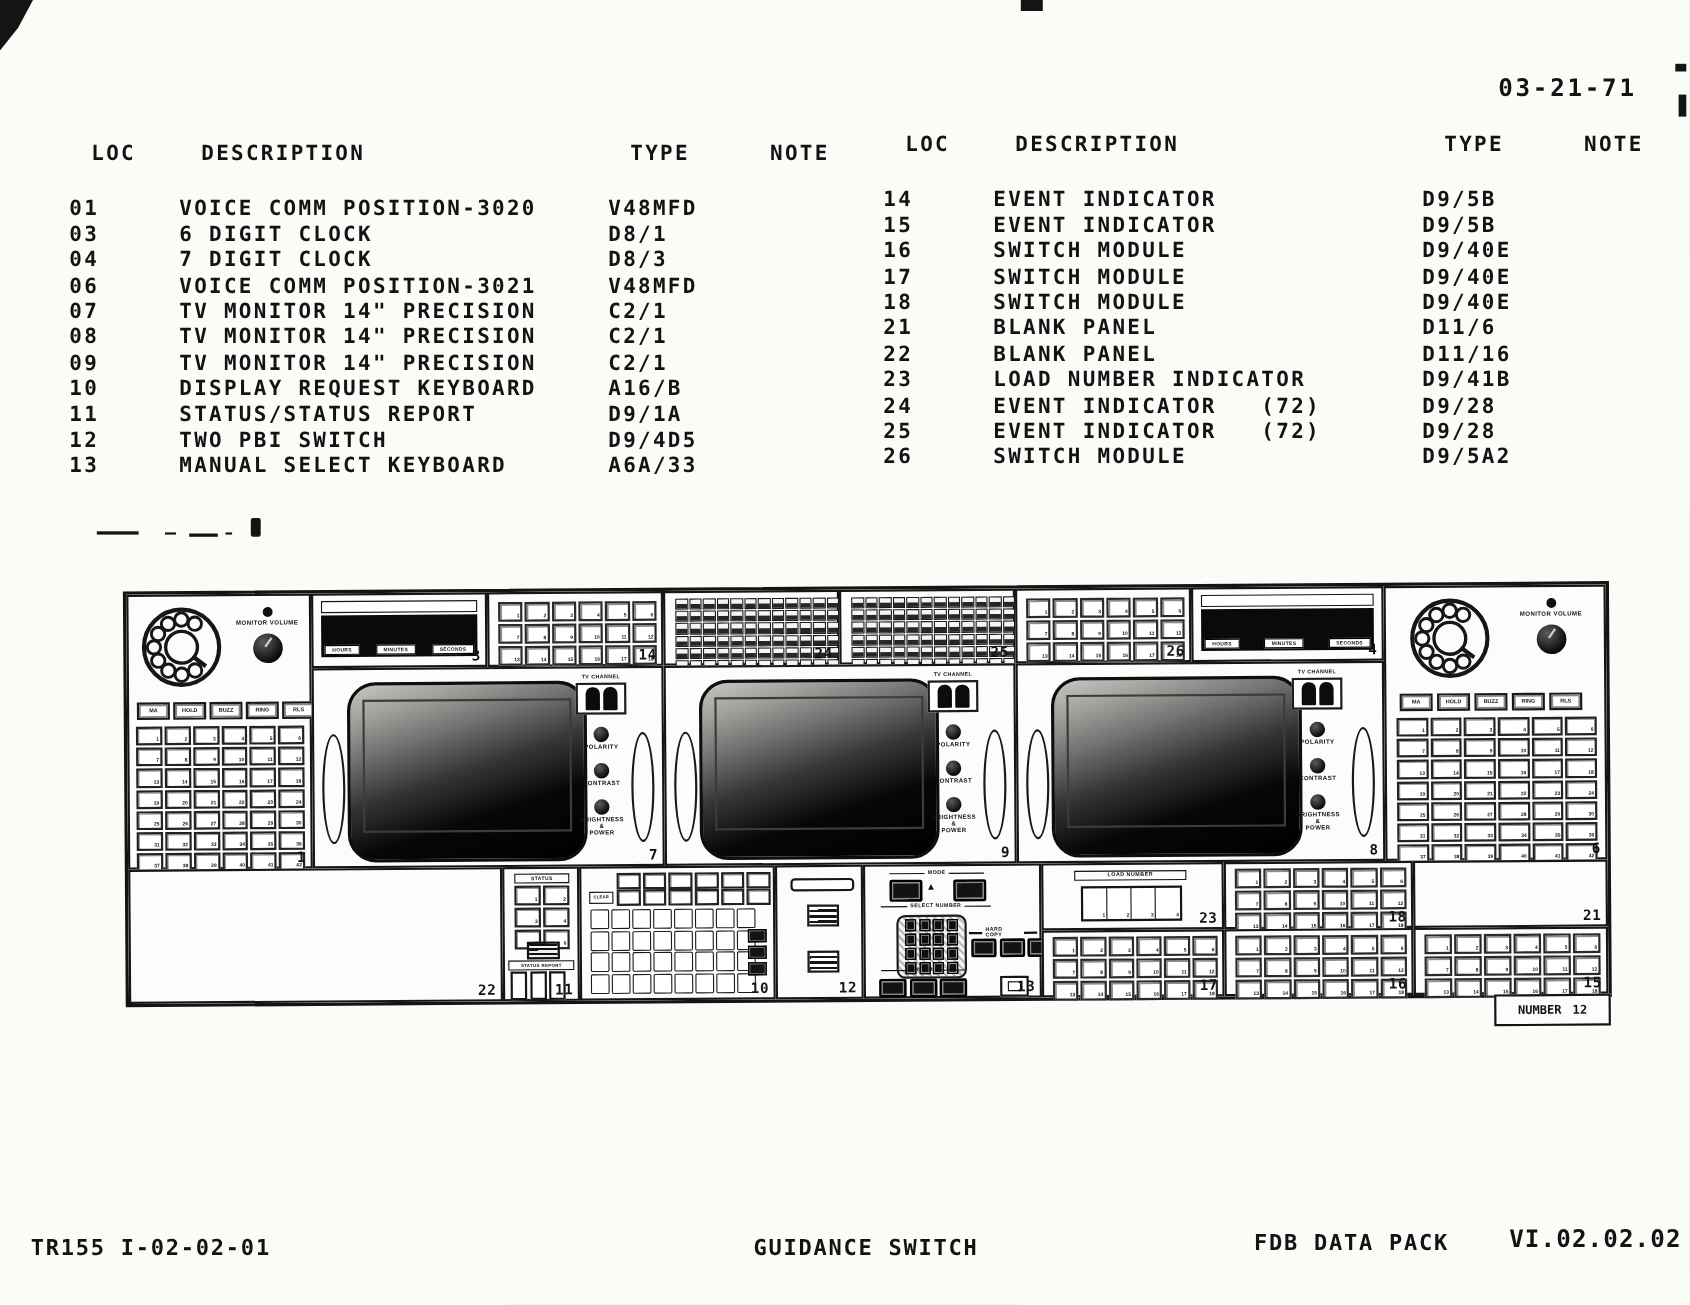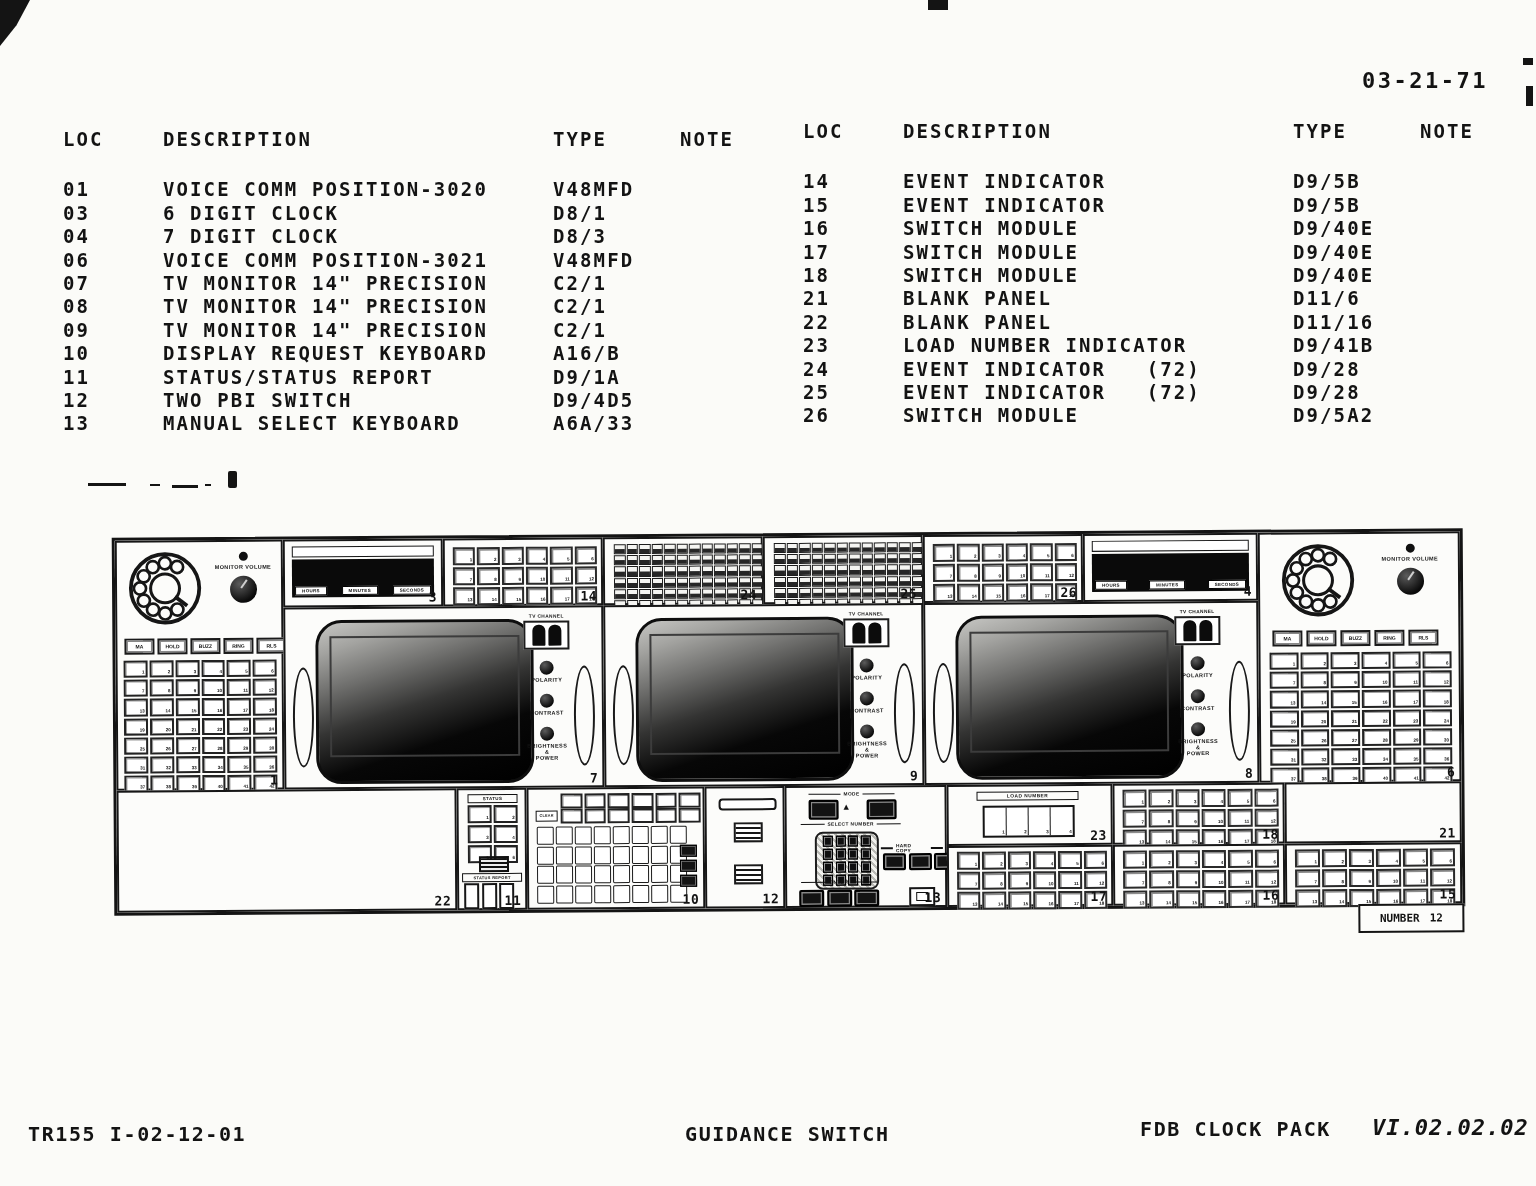--- a/index.html
+++ b/index.html
@@ -1,25 +1,25 @@
 <!DOCTYPE html>
 <html><head>
 <meta charset="utf-8">
 <style>
   html,body{margin:0;padding:0;background:#e8e8e6;}
   .page{position:relative;width:1536px;height:1186px;background:#fbfbf8;overflow:hidden;
         font-family:"DejaVu Sans Mono",monospace;color:#131313;}
   
   .dtable{position:absolute;display:grid;grid-template-columns:100px 390px 127px 65px;
           font:700 19px/23.4px "DejaVu Sans Mono",monospace;letter-spacing:2.1px;white-space:pre;}
-  .dtable .th{padding-bottom:27px;}
+  .dtable .th{padding-bottom:27px;margin-left:20px;}
   .date{position:absolute;left:1362px;top:68px;font:700 22px "DejaVu Sans Mono",monospace;letter-spacing:2.5px;}
   
   .ftr{position:absolute;font:700 20px/29px "DejaVu Sans Mono",monospace;letter-spacing:1.6px;white-space:pre;}
-  .ftr-code{font-size:22px;letter-spacing:1px;font-style:italic;}
+  .ftr-code{font-size:22px;letter-spacing:1px;}
   
   .console{position:absolute;left:113px;top:533px;width:1345px;height:372px;
            border:3px solid #141414;background:#fcfcfa;transform:rotate(-0.4deg);}
   .panel{position:absolute;border:2px solid #161616;background:#fcfcfa;box-sizing:border-box;}
   .pnum{position:absolute;right:4px;bottom:0px;font:700 13px "DejaVu Sans Mono",monospace;letter-spacing:.5px;}
   .dlabel{font:700 5.5px "Liberation Sans",sans-serif;letter-spacing:.4px;text-align:center;display:block;}
   
   .dial{position:absolute;left:10px;top:8px;width:76px;height:76px;}
   .p6 .dial{left:20px;}
   .volgrp{position:absolute;left:94px;top:10px;width:64px;text-align:center;}
@@ -873,17 +873,17 @@
       <span>NUMBER</span>
       <span>12</span>
     </div>
   </div>
 
   <div class="ftr" style="left:685px;top:1062px;">
     <div>GUIDANCE SWITCH</div>
     
     
   </div>
-  <div class="ftr" style="left:28px;top:1120px;">TR155 I-02-12-01</div>
-  <div class="ftr" style="left:1140px;top:1115px;">FDB CLOCK PACK</div>
+  <div class="ftr" style="left:28px;top:1120px;">TR155 I-02-02-01</div>
+  <div class="ftr" style="left:1140px;top:1115px;">FDB DATA PACK</div>
   <div class="ftr ftr-code" style="left:1372px;top:1113px;">VI.02.02.02</div>
 
 </div>
 
 </body></html>

